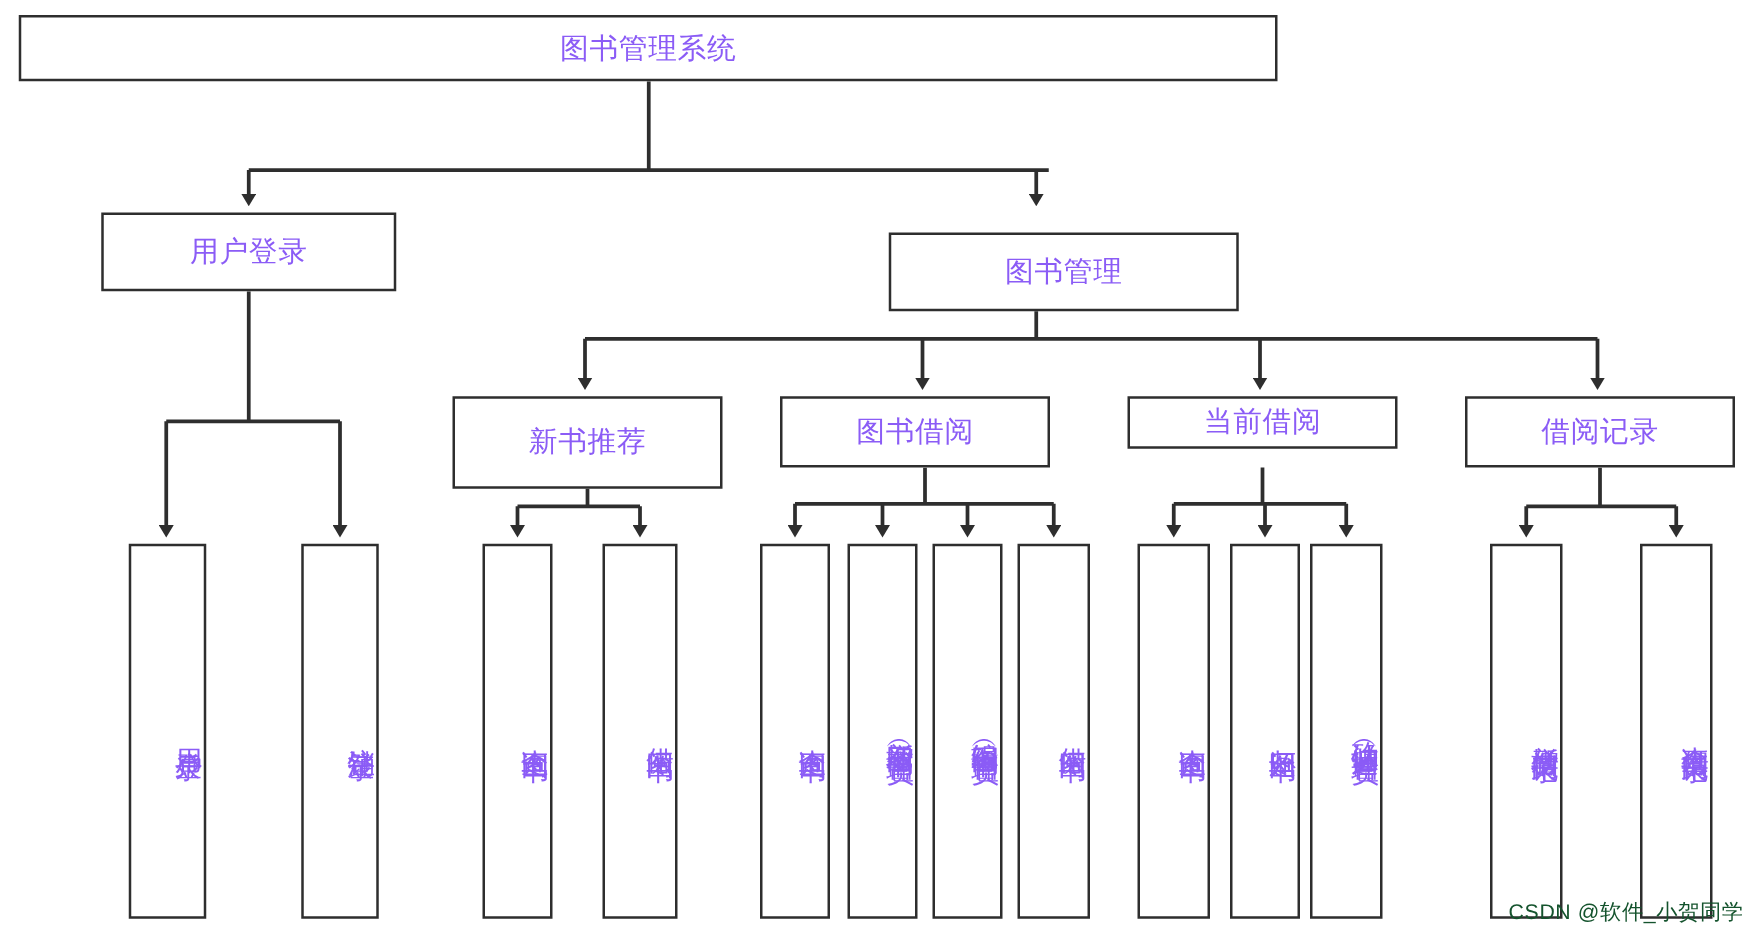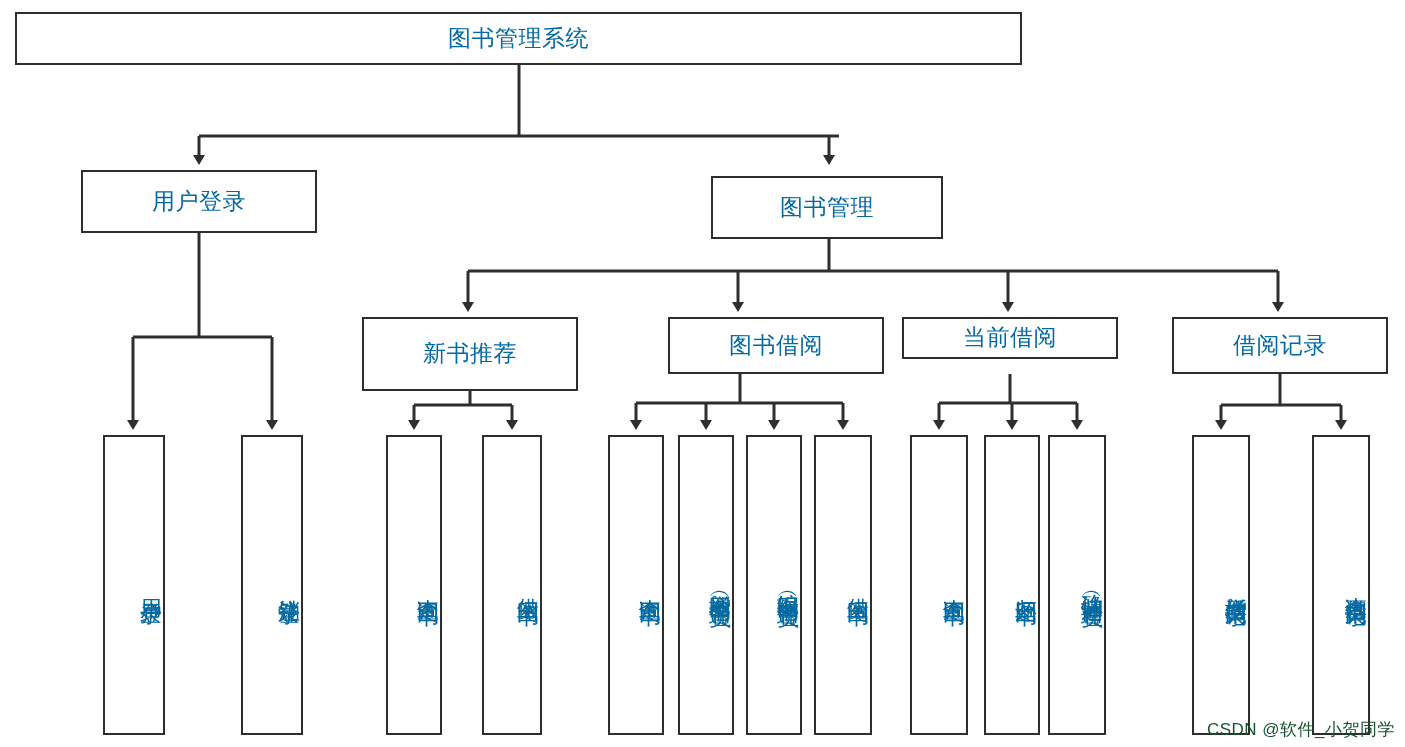--- a/index.html
+++ b/index.html
@@ -27,21 +27,21 @@
     pointer-events: none;
   }
   .node {
     position: absolute;
     box-sizing: border-box;
     border: 2px solid #2e2e2e;
     background: #ffffff;
     display: flex;
     align-items: center;
     justify-content: center;
-    color: #0369a1;
+    color: #8b5cf6;
     line-height: 1.12;
   }
   .node.h {
     font-size: 23px;
     letter-spacing: 0.5px;
   }
   .node.v {
     writing-mode: vertical-rl;
     text-orientation: upright;
     font-size: 22px;
@@ -128,28 +128,28 @@
     </g>
   </svg>
 
   <div class="node h" style="left:15px;top:12px;width:1007px;height:53px;">
     <span class="nlabel">图书管理系统</span>
   </div>
 
   <div class="node h" style="left:81px;top:170px;width:236px;height:63px;">
     <span class="nlabel">用户登录</span>
   </div>
-  <div class="node h" style="left:711px;top:176px;width:232px;height:63px;">
+  <div class="node h" style="left:711px;top:186px;width:280px;height:63px;">
     <span class="nlabel">图书管理</span>
   </div>
 
   <div class="node h" style="left:362px;top:317px;width:216px;height:74px;">
     <span class="nlabel">新书推荐</span>
   </div>
-  <div class="node h" style="left:668px;top:317px;width:216px;height:57px;">
+  <div class="node h" style="left:624px;top:317px;width:216px;height:57px;">
     <span class="nlabel">图书借阅</span>
   </div>
   <div class="node h" style="left:902px;top:317px;width:216px;height:42px;">
     <span class="nlabel">当前借阅</span>
   </div>
   <div class="node h" style="left:1172px;top:317px;width:216px;height:57px;">
     <span class="nlabel">借阅记录</span>
   </div>
 
   <div class="node v" style="left:103px;top:435px;width:62px;height:300px;">

